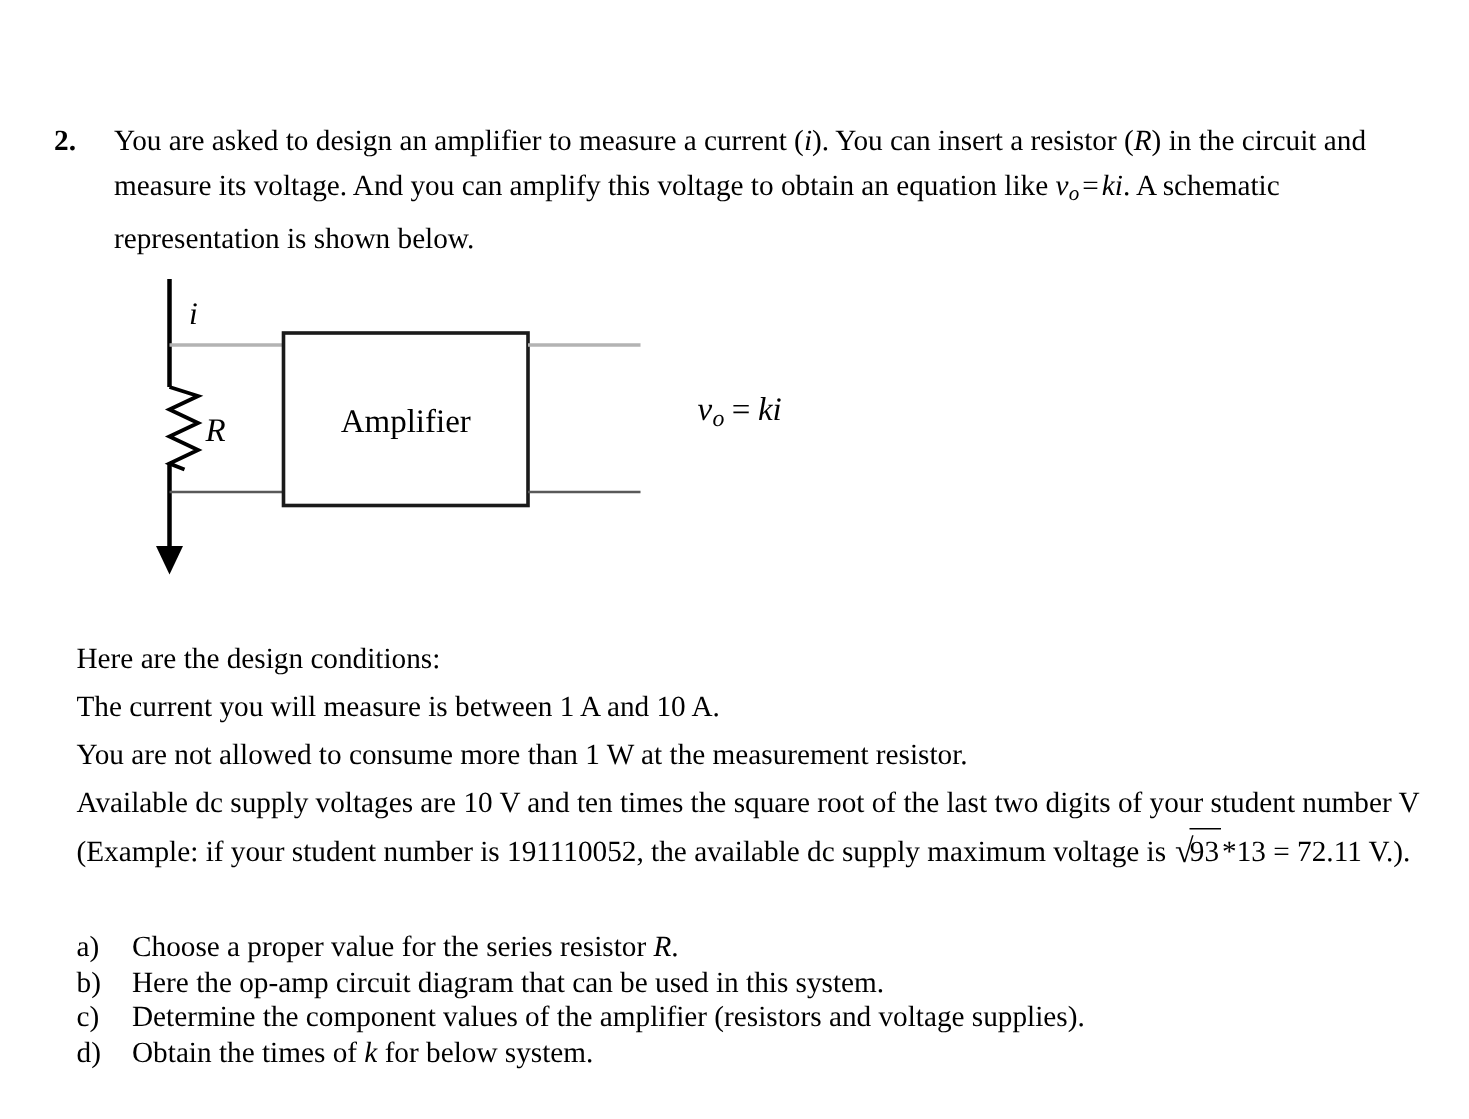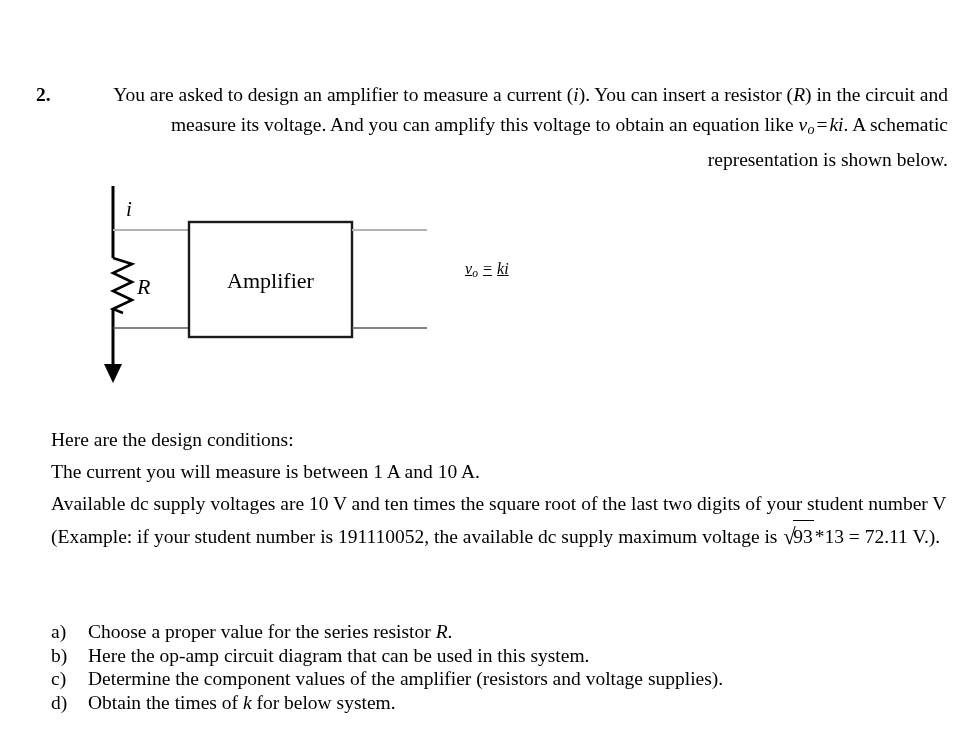--- a/index.html
+++ b/index.html
@@ -34,21 +34,21 @@
     top: 0;
     width: 38px;
     font-weight: bold;
     font-size: 19.5px;
     line-height: 29.5px;
   }
   .q-body {
     margin-left: 40px;
     font-size: 19.5px;
     line-height: 29.5px;
-    text-align: right;
+    text-align: left;
   }
   .q-body p {
     margin: 0;
   }
 
   
   .mi {
     font-style: italic;
     font-family: "Liberation Serif", "DejaVu Serif", serif;
   }
@@ -75,24 +75,23 @@
     width: 520px;
     height: 215px;
   }
   .diagram svg {
     display: block;
   }
   .vo-equation {
     position: absolute;
     left: 375px;
     top: 82px;
-    font-size: 16px;
+    font-size: 22px;
     font-style: italic;
     white-space: nowrap;
-    text-decoration: underline;
   }
 
   
   .conditions {
     position: absolute;
     left: 51px;
     top: 424px;
     width: 900px;
     font-size: 19.5px;
     line-height: 32px;
@@ -184,20 +183,21 @@
       <text x="36" y="38" font-family="Liberation Serif, DejaVu Serif, serif" font-size="21" font-style="italic" fill="#000000">i</text>
       <text x="47" y="116" font-family="Liberation Serif, DejaVu Serif, serif" font-size="22" font-style="italic" fill="#000000">R</text>
     </svg>
 
     <div class="vo-equation"><span>v</span><span class="sub">o</span><span class="op" style="font-style:normal;padding:0 5px;">=</span><span>k</span><span>i</span></div>
   </div>
 
   <div class="conditions">
     <p class="heading">Here are the design conditions:</p>
     <p>The current you will measure is between 1 A and 10 A.</p>
+    <p>You are not allowed to consume more than 1 W at the measurement resistor.</p>
     <p><span>Available dc supply voltages are 10 V and ten times the square root of the last two digits of your student number V (Example: if your student number is 191110052, the available dc supply maximum voltage is </span><span class="radical"><span class="sign">√</span><span class="rand">93</span></span><span>*13 = 72.11 V.).</span></p>
   </div>
 
   <div class="subquestions">
     <div class="subq-row">
       <span class="subq-marker">a)</span>
       <span class="subq-text"><span>Choose a proper value for the series resistor </span><span class="mi">R</span><span>.</span></span>
     </div>
     <div class="subq-row">
       <span class="subq-marker">b)</span>

